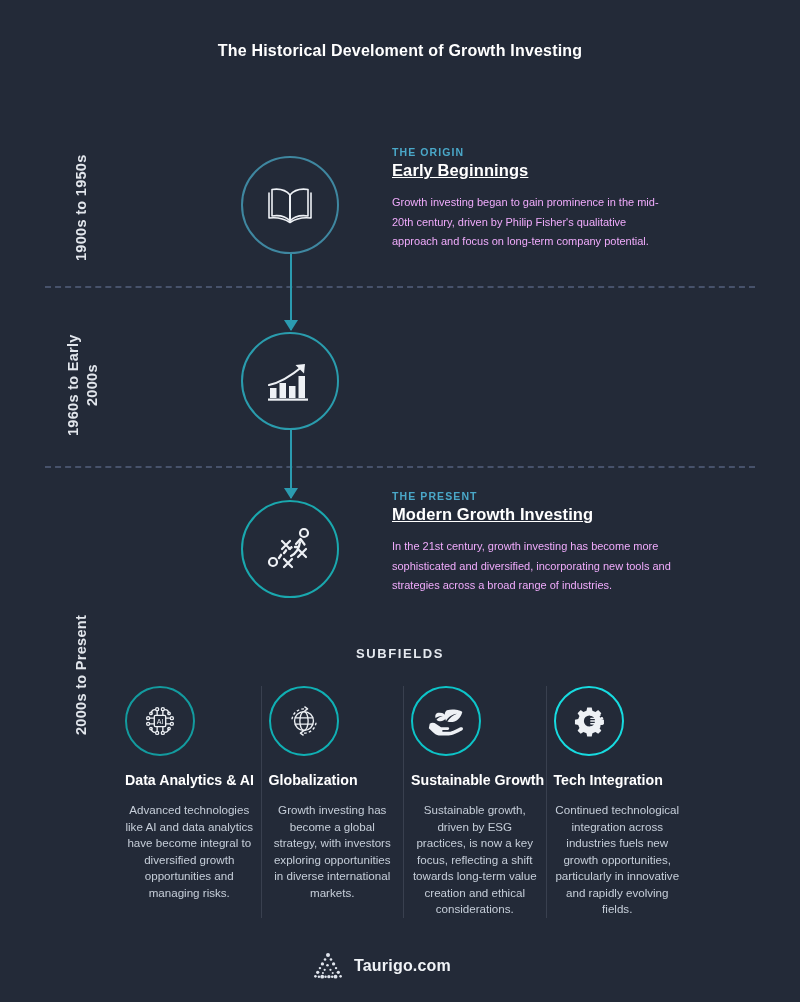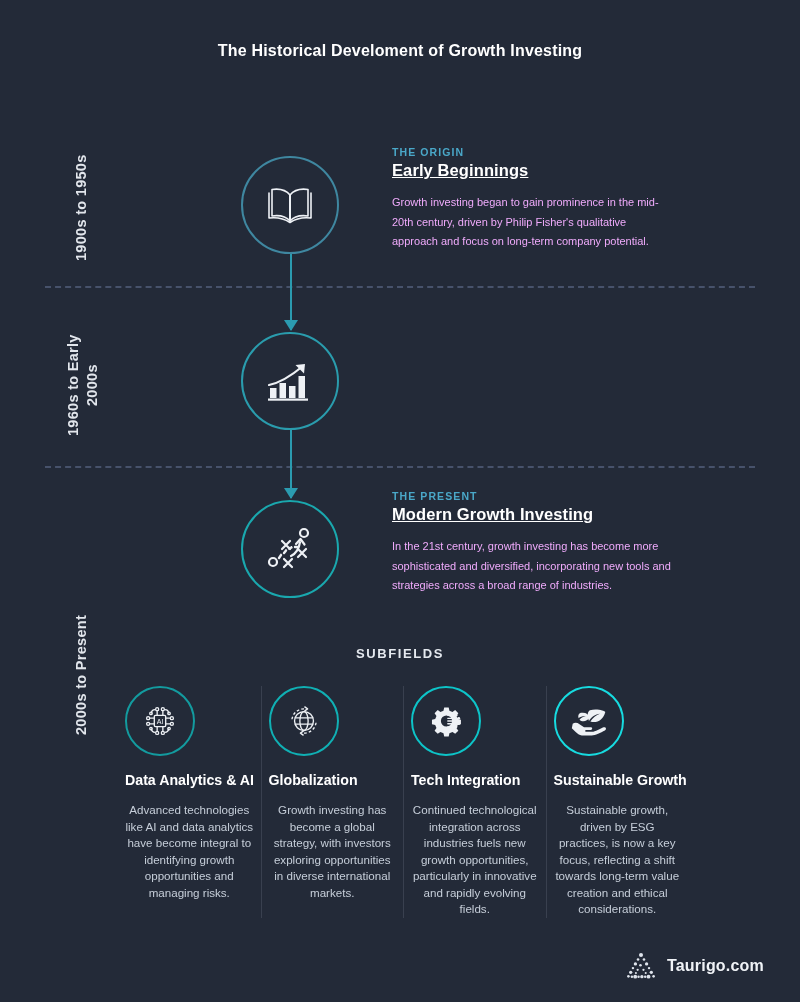--- a/index.html
+++ b/index.html
@@ -163,21 +163,21 @@
   .sub-body {
     color: #c6ced9;
     font-size: 11.6px;
     line-height: 16.5px;
   }
 
   
   .footer {
     position: absolute;
     left: 0; bottom: 22px; width: 764px;
-    display: flex; align-items: center; justify-content: flex-end;
+    display: flex; align-items: center; justify-content: center;
     gap: 11px;
   }
   .footer .logo { width: 30px; height: 28px; }
   .footer .brand {
     color: #f0f3f7;
     font-size: 16px;
     font-weight: bold;
     letter-spacing: .2px;
   }
 
@@ -282,39 +282,53 @@
               <circle cx="32.5" cy="23" r="1.6"></circle>
             <path d="M11 12 C11 9, 13 8, 15 8 M29 12 C29 9, 27 8, 25 8 M11 28 C11 31, 13 32, 15 32 M29 28 C29 31, 27 32, 25 32"></path>
             <circle cx="10.5" cy="12" r="1.3"></circle>
               <circle cx="29.5" cy="12" r="1.3"></circle>
             <circle cx="10.5" cy="28" r="1.3"></circle>
               <circle cx="29.5" cy="28" r="1.3"></circle>
           </svg>
         </span>
       </div>
       <div class="sub-title">Data Analytics &amp; AI</div>
-      <div class="sub-body">Advanced technologies like AI and data analytics have become integral to identifying growth opportunities and managing risks.</div>
+      <div class="sub-body">Advanced technologies like AI and data analytics have become integral to diversified growth opportunities and managing risks.</div>
     </div>
 
     <div class="sub-col">
       <div class="sub-circle">
         <span>
           <svg width="36" height="36" viewBox="0 0 40 40" fill="none" stroke="#eef1f5" stroke-width="1.5">
             <circle cx="20" cy="20" r="10.5"></circle>
             <ellipse cx="20" cy="20" rx="4.6" ry="10.5"></ellipse>
             <path d="M9.8 16.5 L30.2 16.5 M9.8 23.5 L30.2 23.5"></path>
             <path d="M20 6.5 C12.5 6.5 6.5 12.5 6.5 20" stroke-dasharray="3 2.4"></path>
             <path d="M20 33.5 C27.5 33.5 33.5 27.5 33.5 20" stroke-dasharray="3 2.4"></path>
             <path d="M20.5 4 L24 6.5 L20.5 9" stroke-linejoin="round"></path>
             <path d="M19.5 36 L16 33.5 L19.5 31" stroke-linejoin="round"></path>
           </svg>
         </span>
       </div>
       <div class="sub-title">Globalization</div>
       <div class="sub-body">Growth investing has become a global strategy, with investors exploring opportunities in diverse international markets.</div>
+    </div>
+
+    <div class="sub-col">
+      <div class="sub-circle">
+        <span>
+          <svg width="38" height="34" viewBox="0 0 42 36" fill="#eef1f5" stroke="none">
+            <path d="M22 6 C31 4, 38 7, 39 8 C37 17, 29 21, 22.5 18.5 C25 14.5, 29 11.5, 33 10 C28 10.5, 23.5 13.5, 21 18 C19 12 19 8 22 6 Z"></path>
+            <path d="M12 9 C17 8, 20.5 10.5, 21.5 14 C19 18.5, 13.5 19.5, 10.5 16.5 C12.5 14.5, 15 13 17.5 12.5 C14.5 12 11.5 13 9.5 15 C8.5 12 9.5 9.8 12 9 Z"></path>
+            <path d="M3 21 C5 19.5, 8 19.5, 10.5 21.5 L15.5 25 L23 25 C25 25, 25 28, 23 28 L17 28 L17 30 L24.5 30 C27.5 30, 34 26.5, 37 25 C39.5 24, 41 27, 38.5 28.5 C34 31, 28 34, 24 34 L13 34 C10.5 34, 8 32, 6 30 L2 26 Z"></path>
+          </svg>
+        </span>
+      </div>
+      <div class="sub-title">Sustainable Growth</div>
+      <div class="sub-body">Sustainable growth, driven by ESG practices, is now a key focus, reflecting a shift towards long-term value creation and ethical considerations.</div>
     </div>
 
     <div class="sub-col">
       <div class="sub-circle">
         <span>
           <svg width="36" height="36" viewBox="0 0 40 40" fill="none">
             <path d="M18 5 h5 l.8 3.6 3.4 1.4 3-2.1 3.5 3.5 -2.1 3 1.4 3.4 3.6 .8 v5 l-3.6 .8 -1.4 3.4 2.1 3 -3.5 3.5 -3-2.1 -3.4 1.4 -.8 3.6 h-5 l-.8-3.6 -3.4-1.4 -3 2.1 -3.5-3.5 2.1-3 -1.4-3.4 -3.6-.8 v-5 l3.6-.8 1.4-3.4 -2.1-3 3.5-3.5 3 2.1 3.4-1.4 Z" fill="#eef1f5"></path>
             <circle cx="20.5" cy="20" r="6.2" fill="#232a38"></circle>
             <g stroke="#eef1f5" stroke-width="1.5" stroke-linecap="round">
               <path d="M22 13.5 L30 13.5 M22 17 L33 17 M22 20 L29 20 M22 23 L33 23 M22 26.5 L30 26.5"></path>
@@ -324,34 +338,20 @@
               <circle cx="34.2" cy="17" r="1.5"></circle>
               <circle cx="30.2" cy="20" r="1.5"></circle>
               <circle cx="34.2" cy="23" r="1.5"></circle>
               <circle cx="31.2" cy="26.5" r="1.5"></circle>
             </g>
           </svg>
         </span>
       </div>
       <div class="sub-title">Tech Integration</div>
       <div class="sub-body">Continued technological integration across industries fuels new growth opportunities, particularly in innovative and rapidly evolving fields.</div>
-    </div>
-
-    <div class="sub-col">
-      <div class="sub-circle">
-        <span>
-          <svg width="38" height="34" viewBox="0 0 42 36" fill="#eef1f5" stroke="none">
-            <path d="M22 6 C31 4, 38 7, 39 8 C37 17, 29 21, 22.5 18.5 C25 14.5, 29 11.5, 33 10 C28 10.5, 23.5 13.5, 21 18 C19 12 19 8 22 6 Z"></path>
-            <path d="M12 9 C17 8, 20.5 10.5, 21.5 14 C19 18.5, 13.5 19.5, 10.5 16.5 C12.5 14.5, 15 13 17.5 12.5 C14.5 12 11.5 13 9.5 15 C8.5 12 9.5 9.8 12 9 Z"></path>
-            <path d="M3 21 C5 19.5, 8 19.5, 10.5 21.5 L15.5 25 L23 25 C25 25, 25 28, 23 28 L17 28 L17 30 L24.5 30 C27.5 30, 34 26.5, 37 25 C39.5 24, 41 27, 38.5 28.5 C34 31, 28 34, 24 34 L13 34 C10.5 34, 8 32, 6 30 L2 26 Z"></path>
-          </svg>
-        </span>
-      </div>
-      <div class="sub-title">Sustainable Growth</div>
-      <div class="sub-body">Sustainable growth, driven by ESG practices, is now a key focus, reflecting a shift towards long-term value creation and ethical considerations.</div>
     </div>
 
   </div>
 
   <div class="footer">
     <span class="logo">
       <svg width="30" height="28" viewBox="0 0 34 32" fill="#dfe4ec">
         <circle cx="17" cy="3.4" r="2.3"></circle>
         <circle cx="13.6" cy="8.6" r="1.5"></circle>
           <circle cx="20.4" cy="8.6" r="1.5"></circle>

